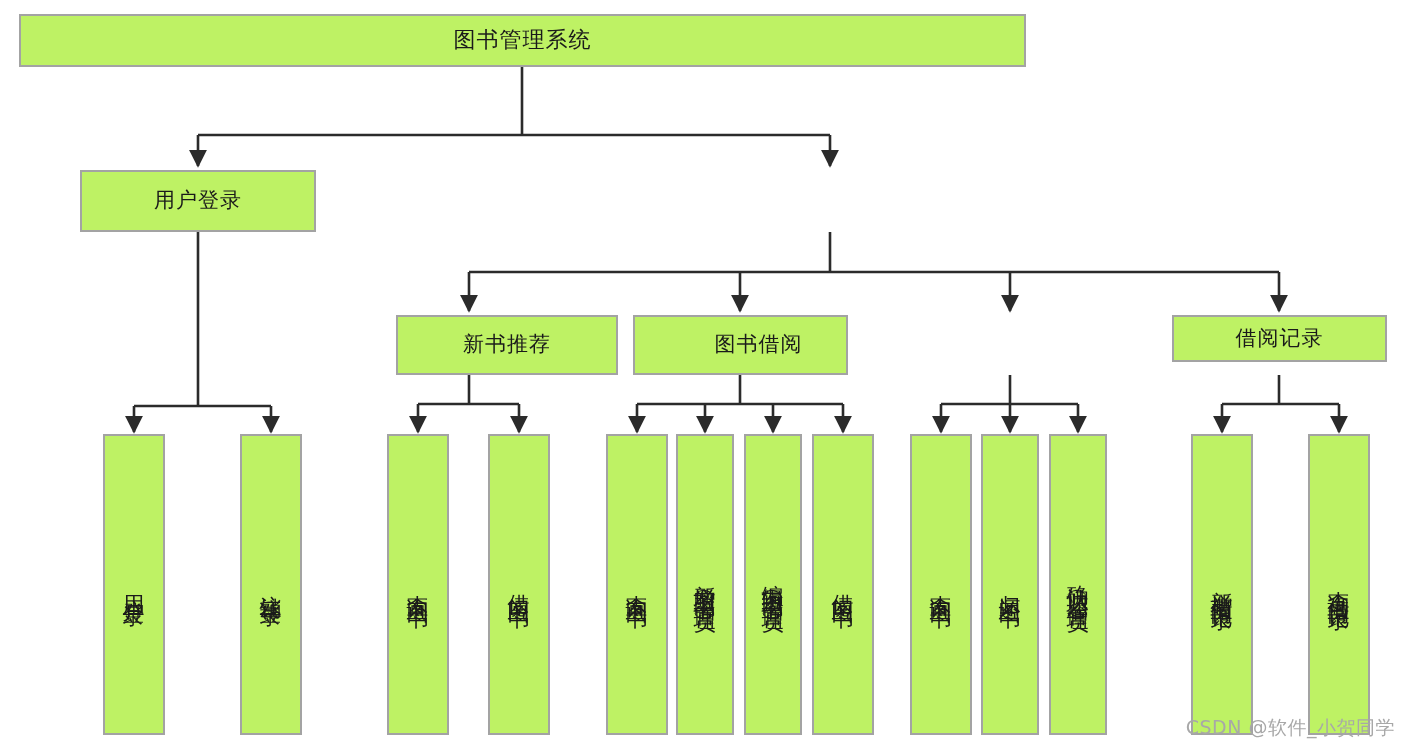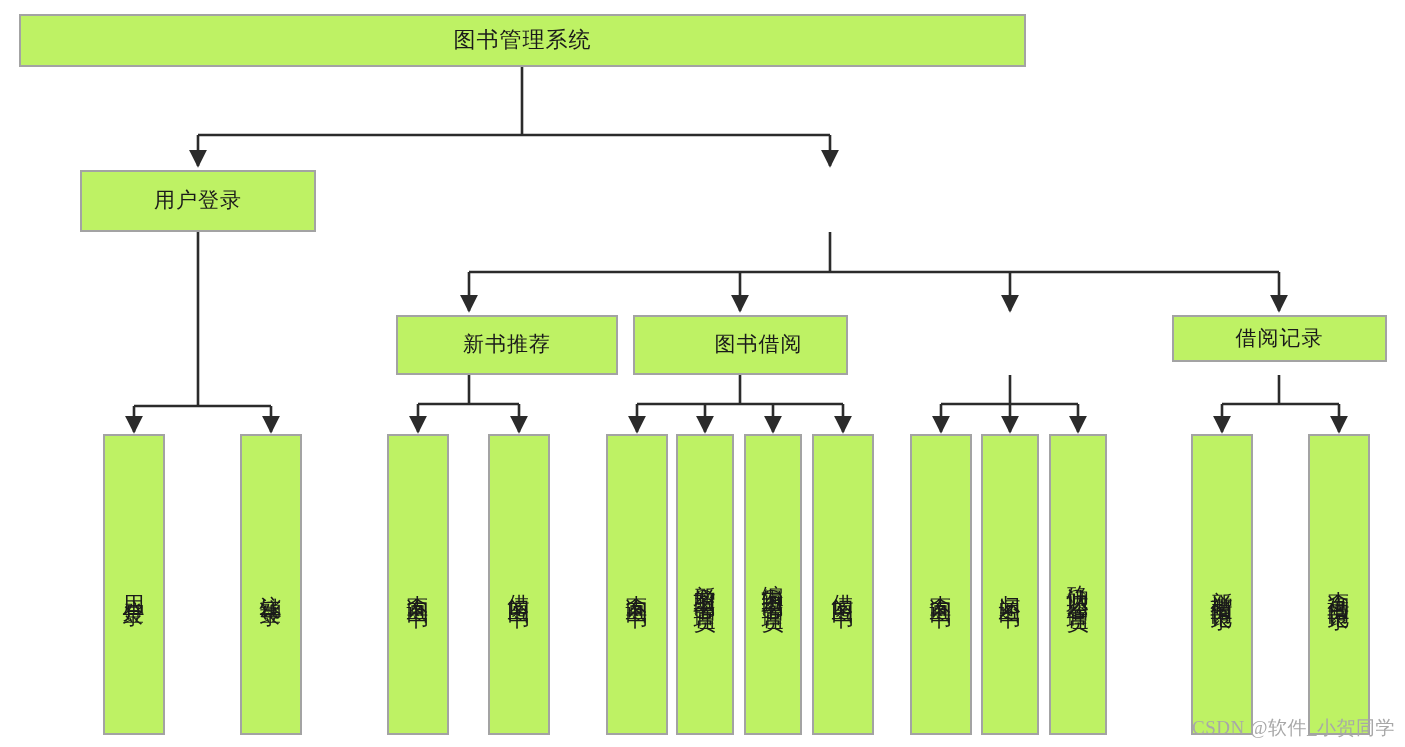--- a/index.html
+++ b/index.html
@@ -62,21 +62,20 @@
   }
   .watermark {
     position: absolute;
     right: 10px;
     bottom: 6px;
     font-size: 19px;
     color: #a8a8a8;
     z-index: 5;
     white-space: nowrap;
     letter-spacing: 0.5px;
-    font-family: Liberation Serif, serif;
   }
 </style>
 </head>
 <body>
 
 <div id="canvas">
 
   <svg class="connectors" viewBox="0 0 1405 747" xmlns="http://www.w3.org/2000/svg">
     <defs>
       <marker id="arrow" viewBox="0 0 10 10" refX="9" refY="5" markerWidth="7" markerHeight="7" orient="auto-start-reverse">

